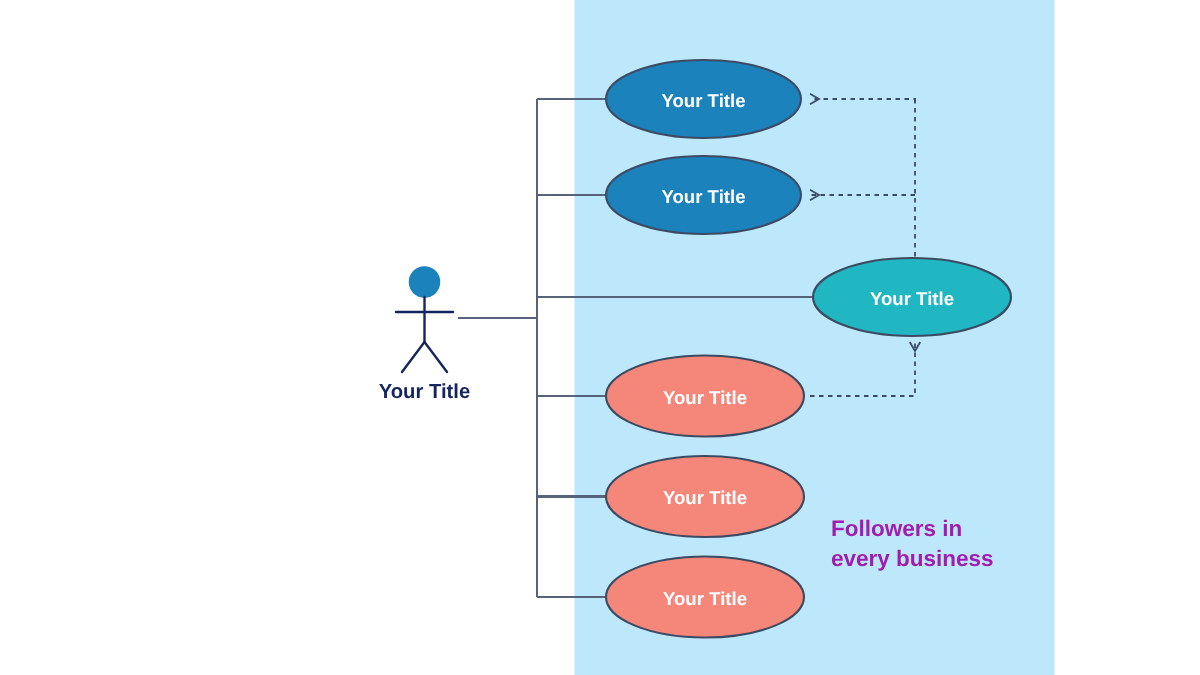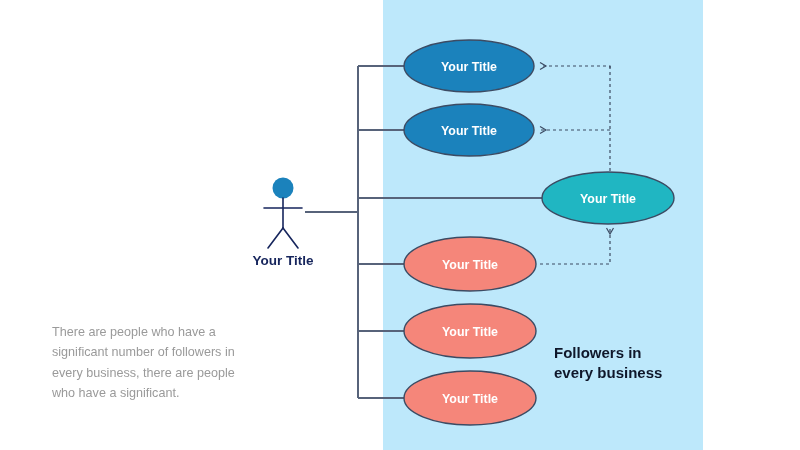--- a/index.html
+++ b/index.html
@@ -45,21 +45,21 @@
     color: #9a9a9a;
   }
   #panel-caption {
     position: absolute;
     left: 554px;
     top: 343px;
     width: 150px;
     font-size: 15px;
     line-height: 1.35;
     font-weight: bold;
-    color: #0f172a;
+    color: #a21caf;
     white-space: pre-line;
   }
   #actor-label {
     position: absolute;
     left: 233px;
     top: 253px;
     width: 100px;
     text-align: center;
     font-size: 13.5px;
     font-weight: bold;
@@ -83,21 +83,20 @@
   }
 </style>
 </head>
 <body>
 
 <div id="slide">
 
   <div id="panel"></div>
 
 
-  <div id="body-text">There are people who have a significant number of followers in every business, there are people who have a significant.</div>
 
   <div id="panel-caption">Followers in
 every business</div>
 
   <svg class="layer" viewBox="0 0 800 450">
     <g stroke="#57637a" stroke-width="1.6" fill="none" shape-rendering="crispEdges">
       <line x1="305" y1="212" x2="358" y2="212"></line>
       <line x1="358" y1="66" x2="358" y2="398"></line>
       <line x1="358" y1="66" x2="409" y2="66"></line>
       <line x1="358" y1="130" x2="409" y2="130"></line>

